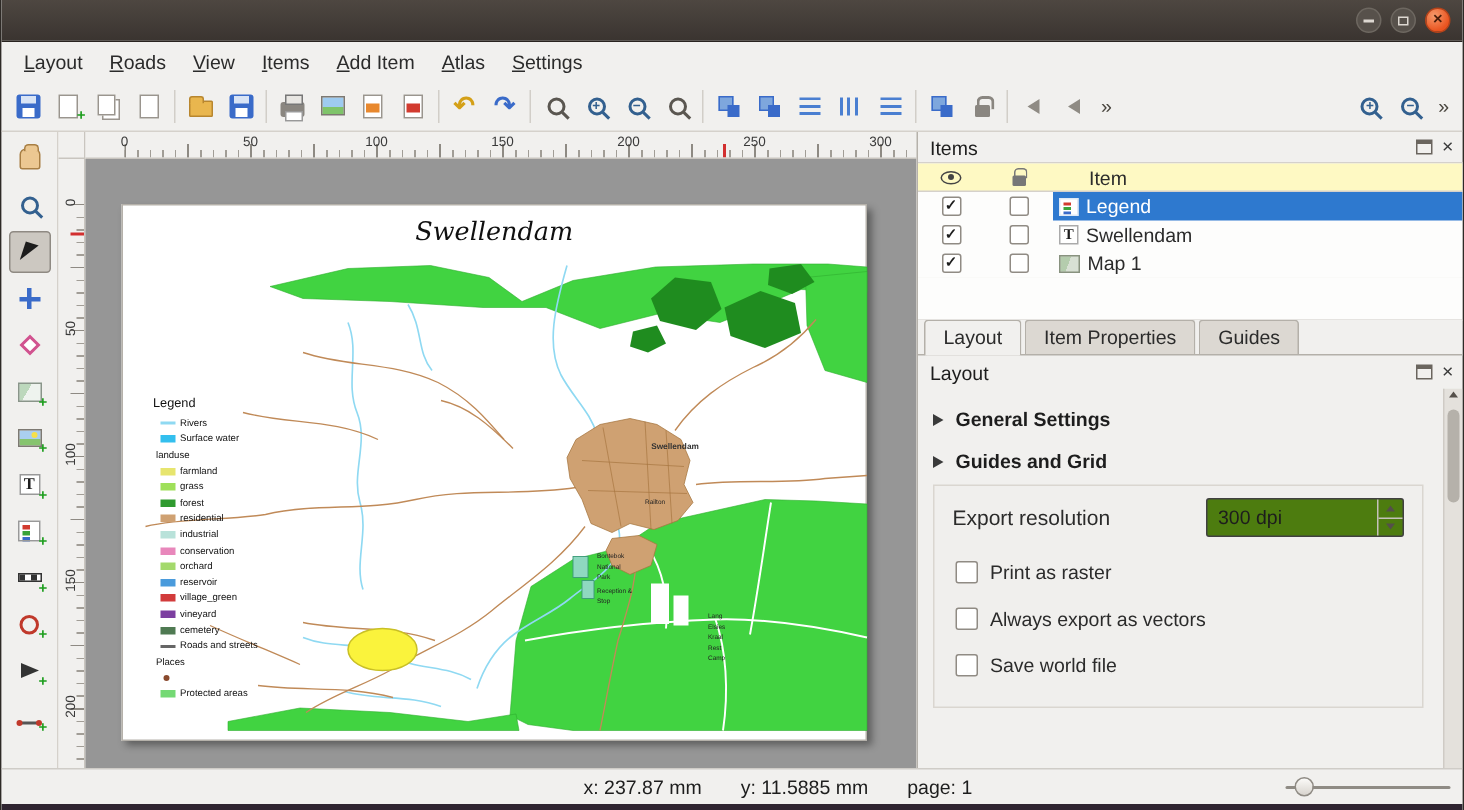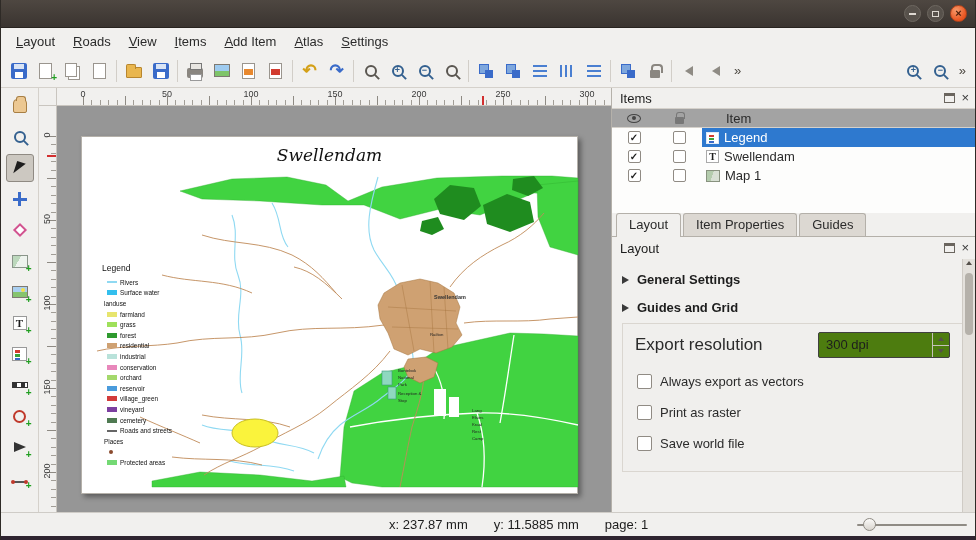--- a/index.html
+++ b/index.html
@@ -150,21 +150,21 @@
   .llabel { font-size:6.4px; color:#111; white-space:nowrap; }
   
   .rpanel { position:absolute; left:610px; top:88px; right:0; bottom:28px;
     background:#f1f0ee; border-left:1px solid #b5b1aa; display:flex; flex-direction:column; }
   .panel-head { height:20px; display:flex; align-items:center; justify-content:space-between;
     padding:0 6px 0 8px; font-size:13px; color:#1d1d1d; flex:none; }
   .panel-ctrl { display:flex; gap:6px; align-items:center; }
   .dock { width:11px; height:10px; border:1px solid #6a655e; border-top-width:3px; display:block; }
   .pclose { font-size:13px; line-height:10px; color:#3a3a3a; }
   .itable { background:#fdfdfc; border-top:1px solid #d5d1cb; flex:none; }
-  .theader { display:flex; height:19px; align-items:center; background:#a3a3a3; border-bottom:1px solid #d5d1cb; }
+  .theader { display:flex; height:19px; align-items:center; background:#fef9c3; border-bottom:1px solid #d5d1cb; }
   .c1 { width:44px; display:flex; justify-content:center; flex:none; }
   .c2 { width:46px; display:flex; justify-content:center; flex:none; }
   .c3 { flex:1; display:flex; align-items:center; gap:5px; padding-left:4px; height:100%; }
   .theader .c3 { padding-left:24px; font-size:13px; }
   .irow { display:flex; height:19px; align-items:center; }
   .cb { width:13px; height:13px; background:#fff; border:1px solid #908b84; border-radius:2px;
     display:flex; align-items:center; justify-content:center; font:bold 10px/1 "Liberation Sans",sans-serif; color:#1d1d1d; }
   .c3.sel { background:#2e79cf; color:#fff; }
   .iname { font-size:13px; }
   .eye { width:14px; height:9px; border:1px solid #444; border-radius:50%; position:relative; display:block; }
@@ -181,27 +181,27 @@
   .irow .c3.sel .ii-label, .irow .c3.sel .ii-legend { border-color:#dfe9f5; }
   .ifiller { background:#fdfdfc; height:29px; border-bottom:1px solid #b4b0a9; flex:none; }
   
   .tabbar { display:flex; align-items:flex-end; height:24px; padding-left:4px; flex:none;
     border-bottom:1px solid #b4b0a9; margin-top:-1px; background:#f1f0ee; }
   .tab { font-size:13px; padding:3px 12px 4px; border:1px solid #b4b0a9; border-bottom:none;
     background:#dcd8d2; border-radius:3px 3px 0 0; margin-right:2px; color:#2b2b2b; }
   .tab.active { background:#f1f0ee; position:relative; top:1px; padding-bottom:5px; }
   
   .lhead { height:22px; flex:none; }
-  .lcontent { flex:1; position:relative; overflow:hidden; }
+  .lcontent { flex:1; position:relative; overflow:hidden; padding-right:14px; }
   .sec { display:flex; align-items:center; gap:8px; margin:13px 0 0 10px; font-weight:bold; font-size:13px; color:#1d1d1d; }
   .tri-r { width:0; height:0; border-left:7px solid #3a3a3a; border-top:4px solid transparent; border-bottom:4px solid transparent; display:block; }
   .tri-d { width:0; height:0; border-top:7px solid #3a3a3a; border-left:4px solid transparent; border-right:4px solid transparent; display:block; }
   .export-box { margin:8px 12px 0 10px; border:1px solid #dad6d0; background:#f0efed; padding:8px 12px 4px; }
   .res-row { display:flex; align-items:center; justify-content:space-between; }
-  .res-label { font-size:17px; }
+  .res-label { font-size:14px; }
   .spin { display:flex; width:132px; height:26px; background:#4d7c0f; border:1px solid #404040; border-radius:2px; }
   .spin-val { flex:1; padding:0 7px; line-height:24px; font-size:13px; color:#1d1d1d; }
   .spin-btns { width:17px; border-left:1px solid #c5c1ba; display:flex; flex-direction:column; }
   .spin-up, .spin-dn { flex:1; display:flex; align-items:center; justify-content:center; }
   .spin-up { border-bottom:1px solid #c5c1ba; }
   .tri-up-s { width:0;height:0;border-bottom:4px solid #55504a;border-left:3.5px solid transparent;border-right:3.5px solid transparent; display:block;}
   .tri-dn-s { width:0;height:0;border-top:4px solid #55504a;border-left:3.5px solid transparent;border-right:3.5px solid transparent; display:block;}
   .opt { display:flex; align-items:center; gap:8px; margin:16px 2px 16px 2px; }
   .cb2 { width:15px; height:15px; background:#fff; border:1px solid #908b84; border-radius:2px; flex:none; }
   .opt-label { font-size:13px; }
@@ -704,26 +704,26 @@
               <span class="spin-dn">
                   <span class="tri-dn-s"></span>
                 </span>
             </span>
           </span>
         </div>
         <div>
 
             <div class="opt">
               <span class="cb2"></span>
-              <span class="opt-label">Always export as vectors</span>
+              <span class="opt-label">Print as raster</span>
             </div>
 
             <div class="opt">
               <span class="cb2"></span>
-              <span class="opt-label">Print as raster</span>
+              <span class="opt-label">Always export as vectors</span>
             </div>
 
             <div class="opt">
               <span class="cb2"></span>
               <span class="opt-label">Save world file</span>
             </div>
           </div>
       </div>
 
       <div class="lscroll">

